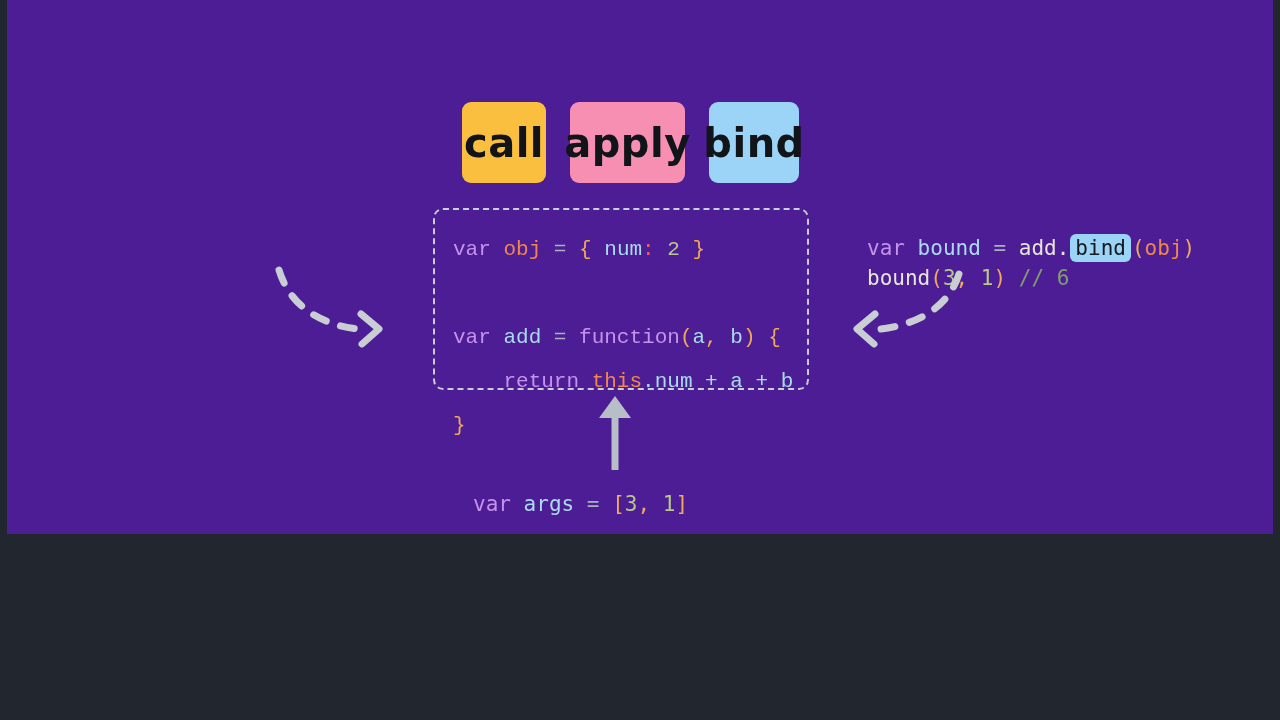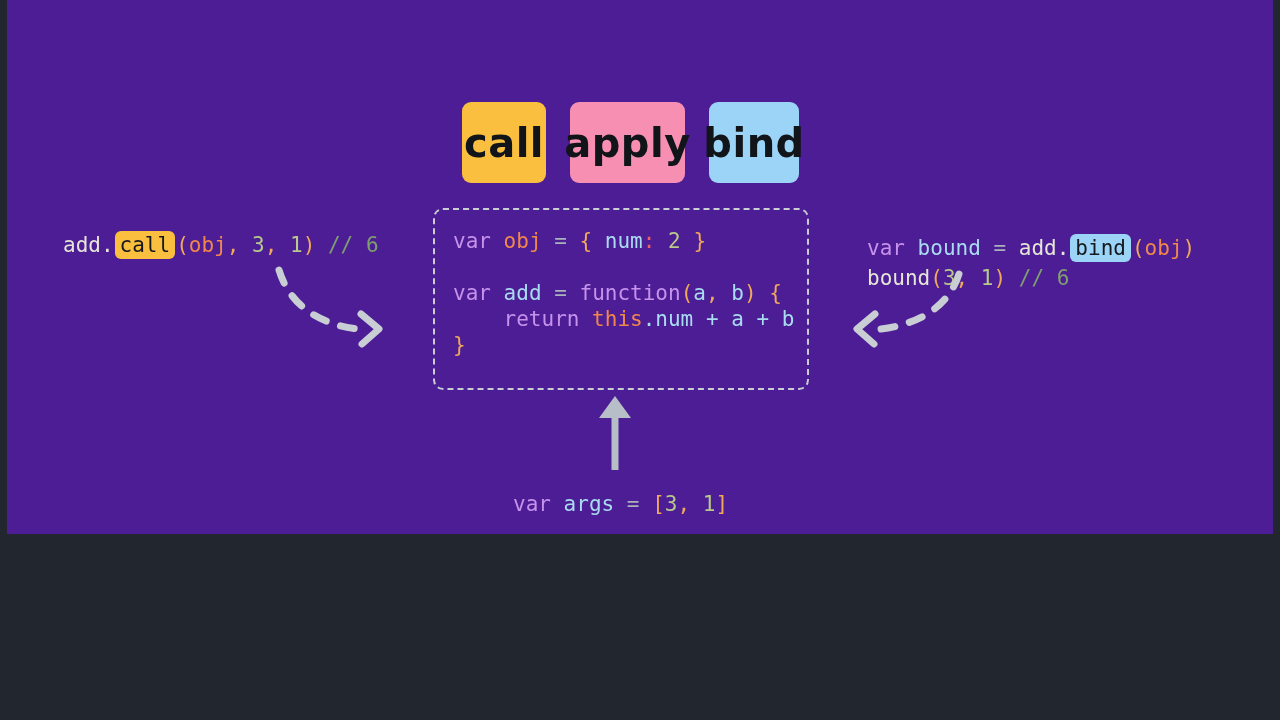--- a/index.html
+++ b/index.html
@@ -89,27 +89,28 @@
     width: 376px;
     height: 182px;
     border: 2px dashed #c9cdd4;
     border-radius: 10px;
     box-sizing: border-box;
   }
   #codebox .code {
     position: static;
     padding: 18px 0 0 18px;
     font-size: 21px;
-    line-height: 26px;
+    line-height: 44px;
+    font-family: Liberation Mono, monospace;
   }
 
   
   #left-call   { left: 56px;  top: 230px; }
   #right-bind  { left: 860px; top: 233px; }
-  #bottom-args { left: 466px; top: 489px; margin-left: 40px; }
+  #bottom-args { left: 466px; top: 489px; }
   #bottom-apply{ left: 466px; top: 549px; }
 
   
   svg.arrow { position: absolute; overflow: visible; }
   #arrow-left  { left: 258px; top: 262px; }
   #arrow-right { left: 836px; top: 268px; }
   #arrow-up    { left: 588px; top: 392px; }
 </style>
 </head>
 <body>
@@ -121,21 +122,20 @@
       <span>call</span>
     </div>
     <div class="badge apply">
       <span>apply</span>
     </div>
     <div class="badge bind">
       <span>bind</span>
     </div>
   </div>
 
-  <div class="code" id="left-call"><span class="plain">add.</span><span class="chip call">call</span><span class="punct">(</span><span class="obj">obj</span><span class="punct">, </span><span class="num">3</span><span class="punct">, </span><span class="num">1</span><span class="punct">)</span><span class="plain"> </span><span class="comment">// 6</span></div>
 
   <div id="codebox">
     <div class="code"><span class="kw">var</span><span class="plain"> </span><span class="obj">obj</span><span class="plain"> </span><span class="op">=</span><span class="plain"> </span><span class="punct">{</span><span class="plain"> </span><span class="ident">num</span><span class="colon">:</span><span class="plain"> </span><span class="num">2</span><span class="plain"> </span><span class="punct">}</span>
 <span> </span>
 <span class="kw">var</span><span class="plain"> </span><span class="ident">add</span><span class="plain"> </span><span class="op">=</span><span class="plain"> </span><span class="kw">function</span><span class="punct">(</span><span class="ident">a</span><span class="punct">, </span><span class="ident">b</span><span class="punct">)</span><span class="plain"> </span><span class="punct">{</span>
 <span class="plain">    </span><span class="kw">return</span><span class="plain"> </span><span class="obj">this</span><span class="ident">.num</span><span class="plus"> + </span><span class="ident">a</span><span class="plus"> + </span><span class="ident">b</span>
 <span class="punct">}</span></div>
   </div>
 
   <div class="code" id="right-bind"><span class="kw">var</span><span class="plain"> </span><span class="ident">bound</span><span class="plain"> </span><span class="op">=</span><span class="plain"> </span><span class="plain">add.</span><span class="chip bind">bind</span><span class="punct">(</span><span class="obj">obj</span><span class="punct">)</span>

